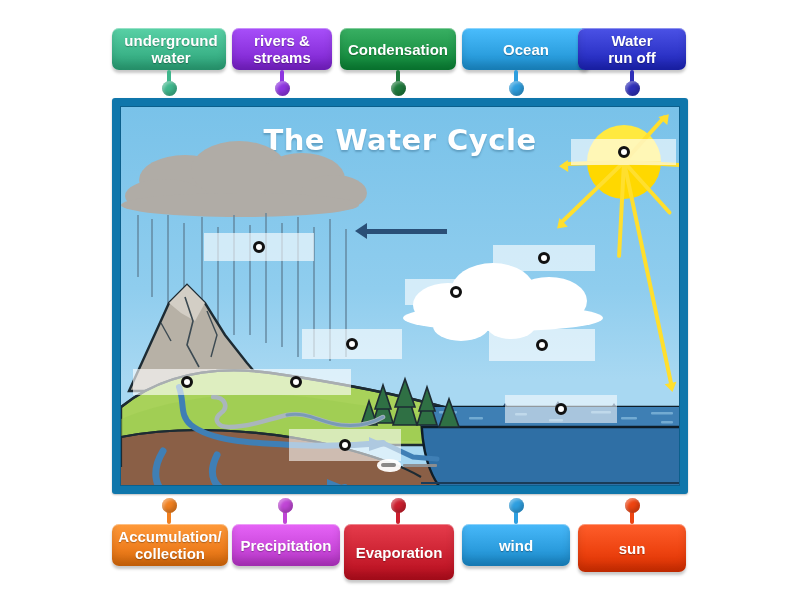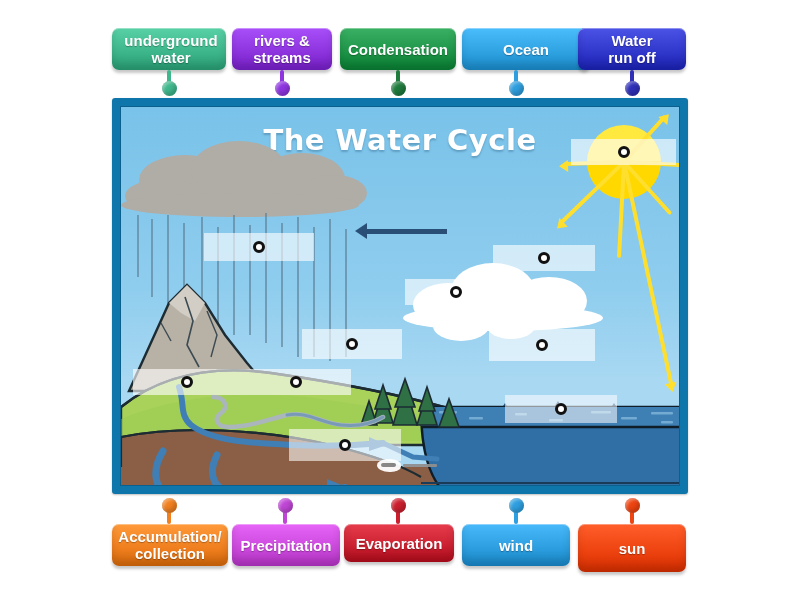--- a/index.html
+++ b/index.html
@@ -381,21 +381,21 @@
         <span class="txt">Accumulation/
 collection</span>
       </div>
       <div class="pin" style="background: rgb(240, 128, 32); left: 167px; top: 508px; height: 16px;"></div>
       <div class="ball" style="background: rgb(240, 128, 32); left: 162px; top: 498px;"></div>
       <div class="chip" style="left: 232px; top: 524px; width: 108px; height: 42px; background: linear-gradient(rgb(230, 100, 247) 0%, rgb(204, 74, 221) 55%, rgb(182, 52, 199) 100%);">
         <span class="txt">Precipitation</span>
       </div>
       <div class="pin" style="background: rgb(192, 70, 214); left: 283px; top: 508px; height: 16px;"></div>
       <div class="ball" style="background: rgb(192, 70, 214); left: 278px; top: 498px;"></div>
-      <div class="chip" style="left: 344px; top: 524px; width: 110px; height: 38px; background: linear-gradient(rgb(230, 60, 76) 0%, rgb(204, 34, 50) 55%, rgb(182, 12, 28) 100%);">
+      <div class="chip" style="left: 344px; top: 524px; width: 110px; height: 56px; background: linear-gradient(rgb(230, 60, 76) 0%, rgb(204, 34, 50) 55%, rgb(182, 12, 28) 100%);">
         <span class="txt">Evaporation</span>
       </div>
       <div class="pin" style="background: rgb(204, 31, 46); left: 396px; top: 508px; height: 16px;"></div>
       <div class="ball" style="background: rgb(204, 31, 46); left: 391px; top: 498px;"></div>
       <div class="chip" style="left: 462px; top: 524px; width: 108px; height: 42px; background: linear-gradient(rgb(72, 185, 250) 0%, rgb(46, 159, 224) 55%, rgb(24, 137, 202) 100%);">
         <span class="txt">wind</span>
       </div>
       <div class="pin" style="background: rgb(46, 159, 224); left: 514px; top: 508px; height: 16px;"></div>
       <div class="ball" style="background: rgb(46, 159, 224); left: 509px; top: 498px;"></div>
       <div class="chip" style="left: 578px; top: 524px; width: 108px; height: 48px; background: linear-gradient(rgb(255, 94, 43) 0%, rgb(238, 68, 17) 55%, rgb(216, 46, 0) 100%);">

